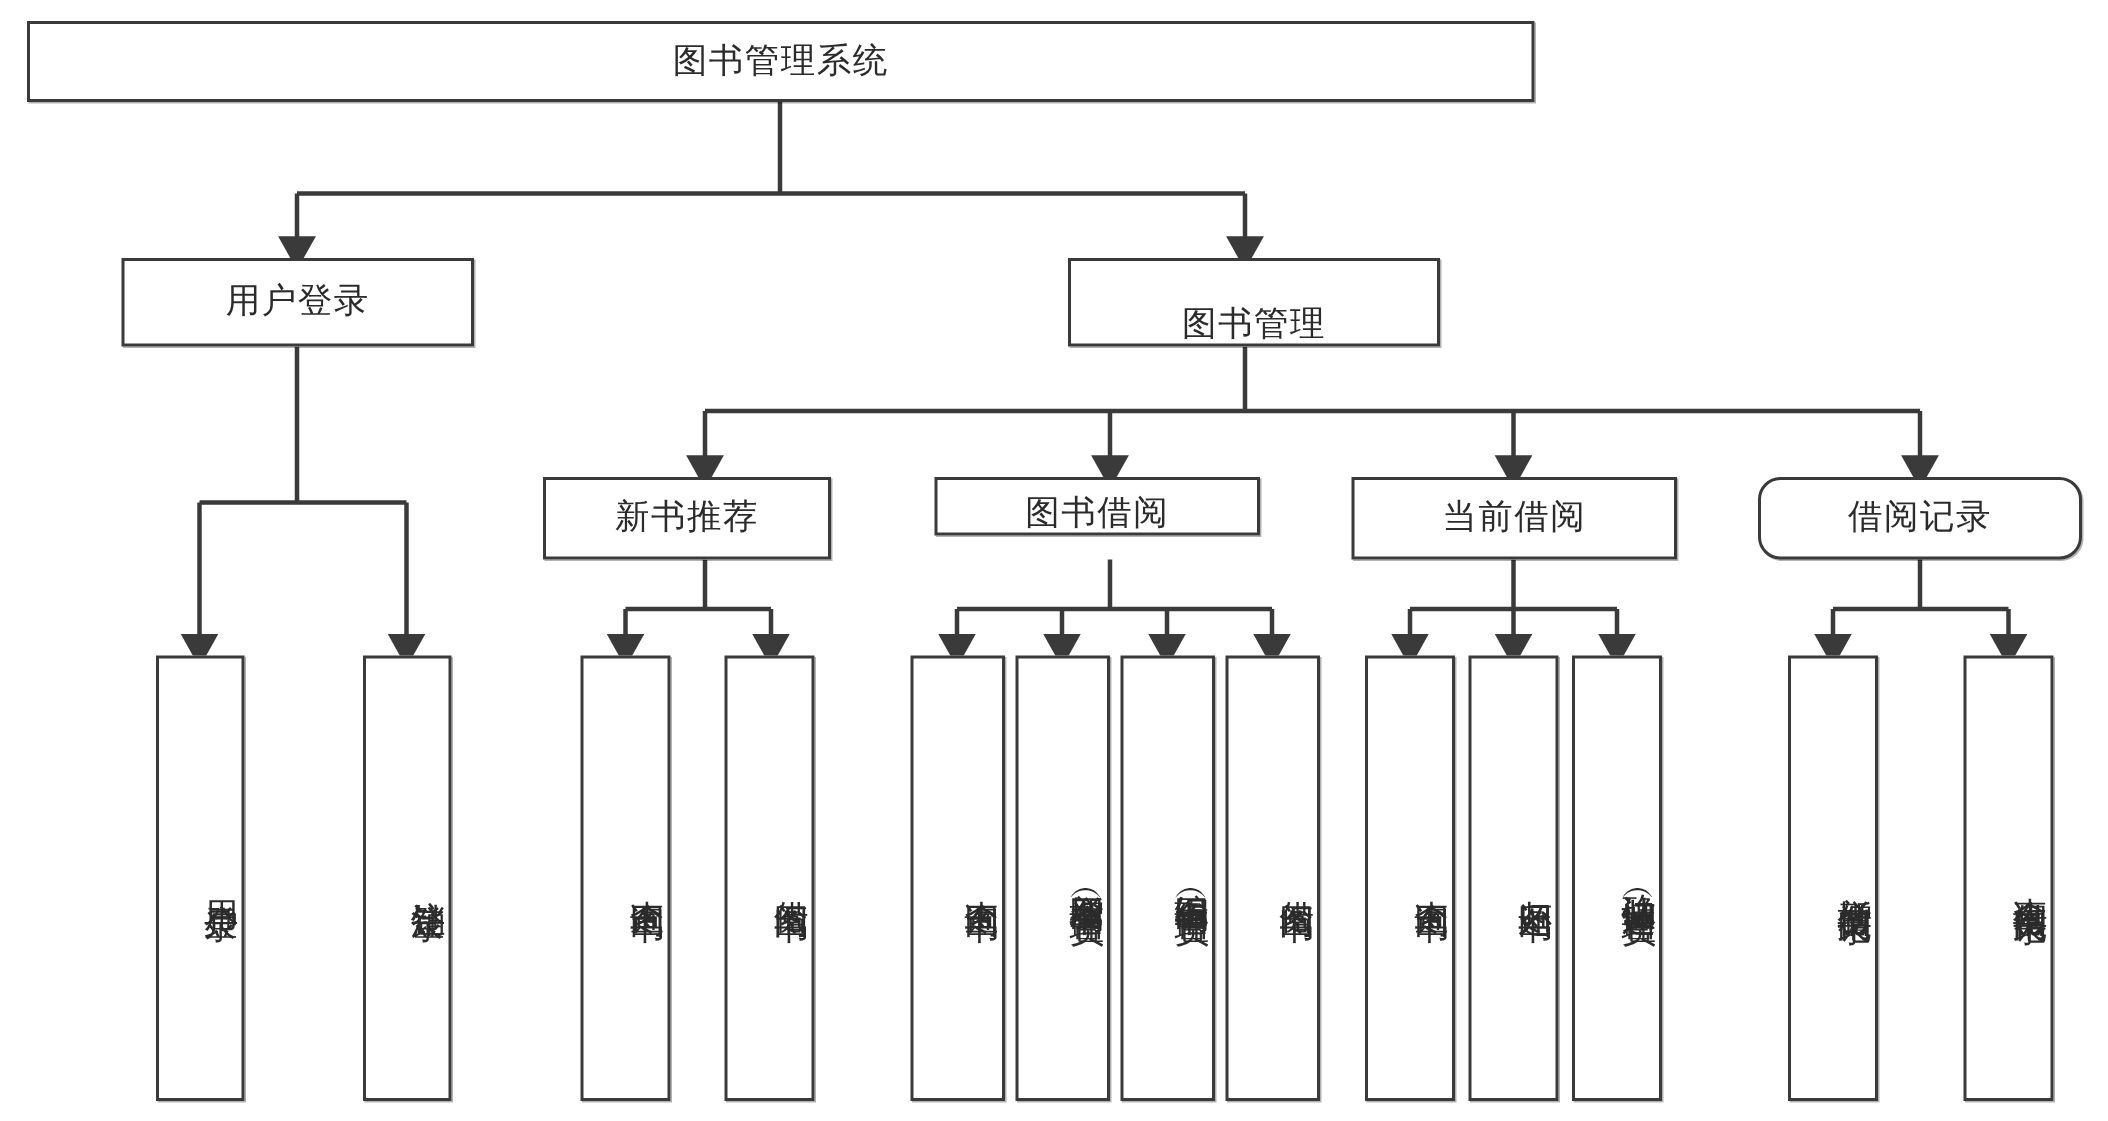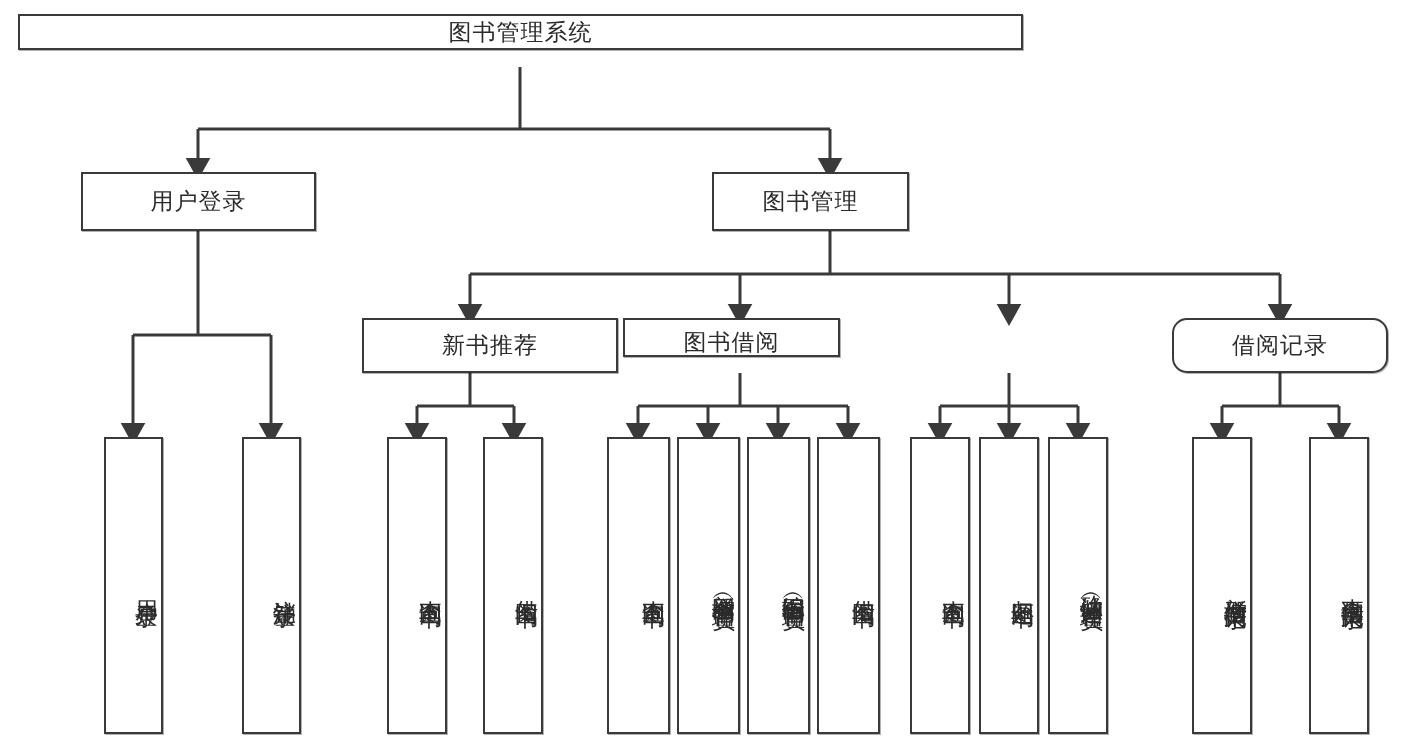--- a/index.html
+++ b/index.html
@@ -103,36 +103,39 @@
       <path d="M1009,406 L1009,427" marker-end="url(#arrow)"></path>
       <path d="M1078,406 L1078,427" marker-end="url(#arrow)"></path>
 
       <path d="M1280,373 L1280,406"></path>
       <path d="M1222,406 L1339,406"></path>
       <path d="M1222,406 L1222,427" marker-end="url(#arrow)"></path>
       <path d="M1339,406 L1339,427" marker-end="url(#arrow)"></path>
     </g>
   </svg>
 
-  <div class="node h" style="left:18px;top:14px;width:1005px;height:36px;">
+  <div class="node h" style="left:18px;top:14px;width:1005px;height:54px;">
     <span>图书管理系统</span>
   </div>
 
   <div class="node h" style="left:81px;top:172px;width:235px;height:59px;">
     <span>用户登录</span>
   </div>
-  <div class="node h" style="left:712px;top:172px;width:197px;height:59px;">
+  <div class="node h" style="left:712px;top:172px;width:248px;height:59px;align-items:flex-end;">
     <span>图书管理</span>
   </div>
 
-  <div class="node h" style="left:362px;top:318px;width:256px;height:55px;">
+  <div class="node h" style="left:362px;top:318px;width:192px;height:55px;">
     <span>新书推荐</span>
   </div>
   <div class="node h" style="left:623px;top:318px;width:217px;height:39px;align-items:flex-end;">
     <span>图书借阅</span>
+  </div>
+  <div class="node h" style="left:901px;top:318px;width:217px;height:55px;">
+    <span>当前借阅</span>
   </div>
   <div class="node h" style="left:1172px;top:318px;width:216px;height:55px;border-radius:15px;">
     <span>借阅记录</span>
   </div>
 
   <div class="node v" style="left:104px;top:437px;width:59px;height:297px;">
     <span class="vtext">用户登录</span>
   </div>
   <div class="node v" style="left:242px;top:437px;width:59px;height:297px;">
     <span class="vtext">注销登录</span>

